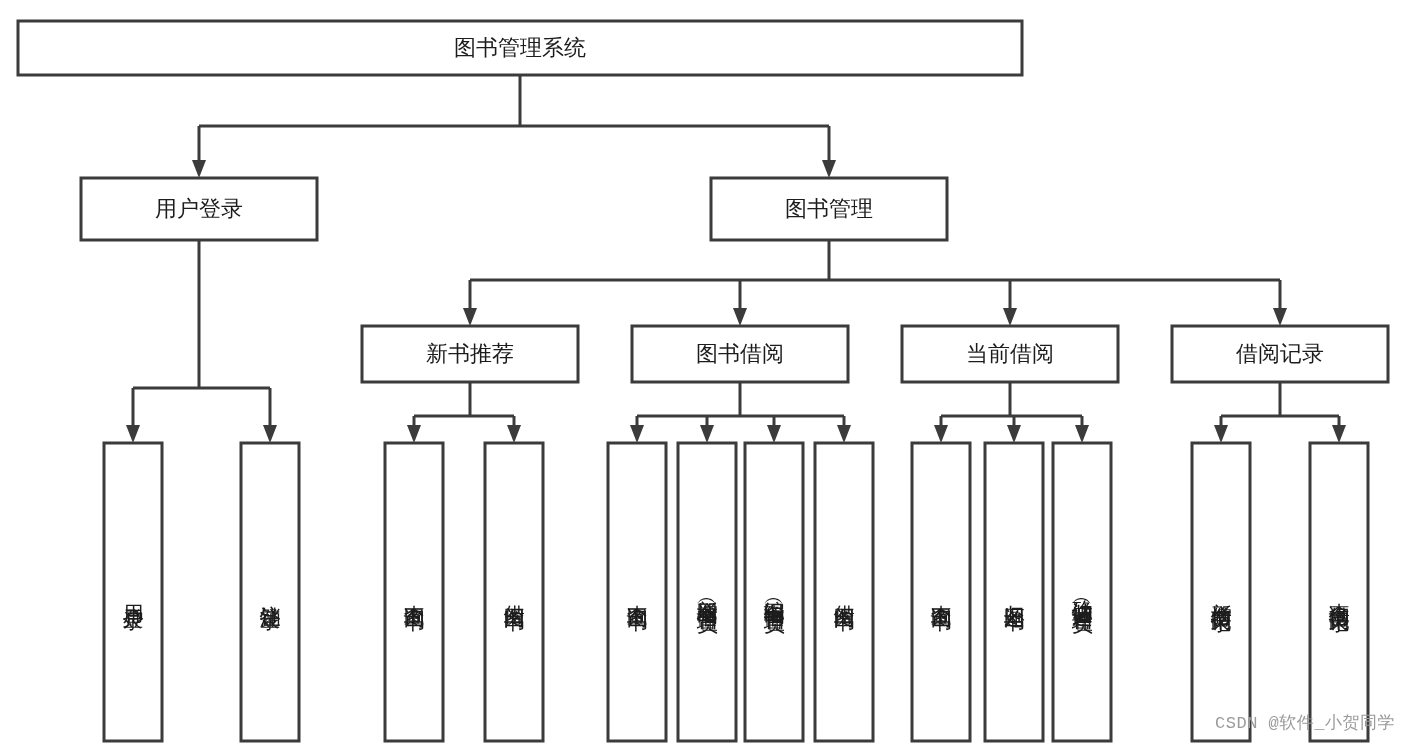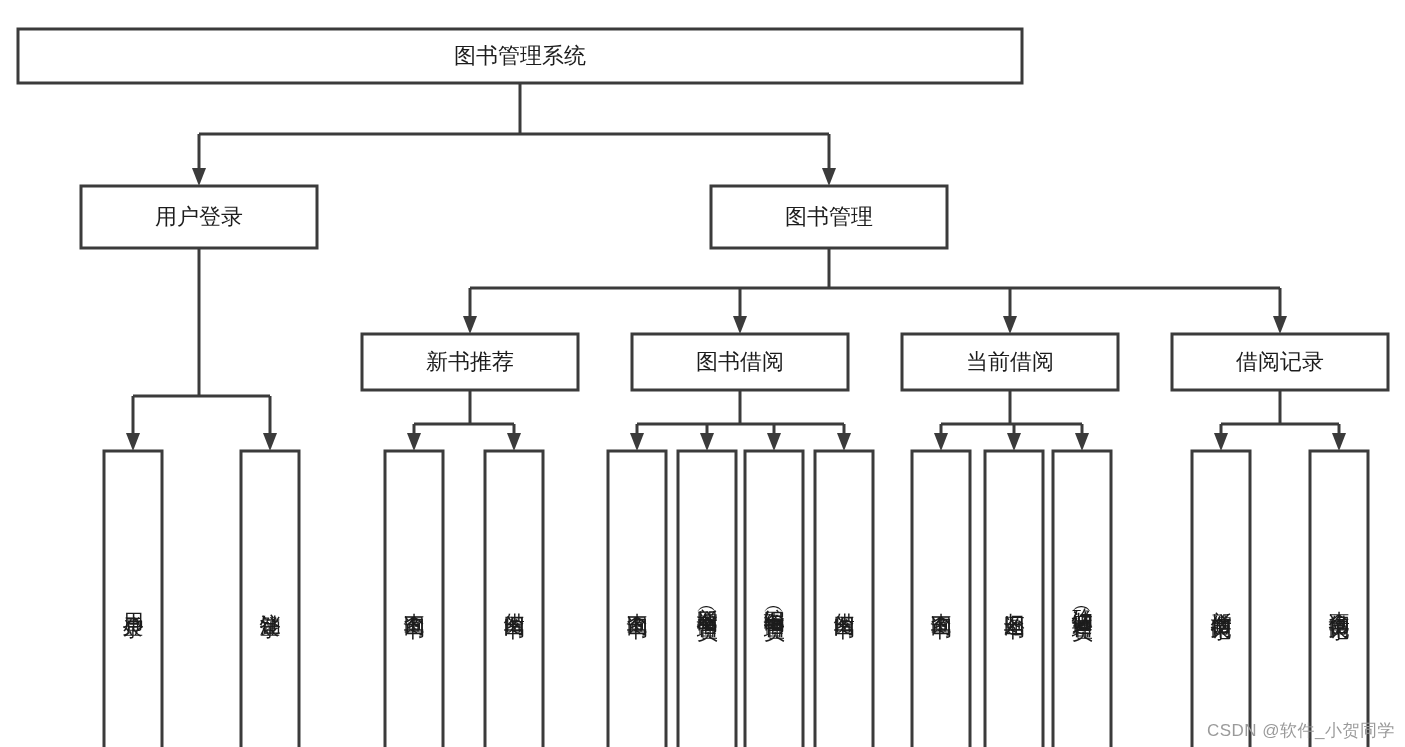--- a/index.html
+++ b/index.html
@@ -11,21 +11,21 @@
   body {
     width: 1405px;
     height: 747px;
     font-family: "DejaVu Sans", "Liberation Sans", sans-serif;
     overflow: hidden;
     position: relative;
   }
   #diagram-root {
     position: absolute;
     left: 0;
-    top: 16px;
+    top: 8px;
     width: 1405px;
     height: 730px;
   }
   svg.diagram {
     display: block;
     width: 1405px;
     height: 747px;
   }
   .node-rect {
     fill: #ffffff;
@@ -65,21 +65,21 @@
     line-height: 1.16;
     color: #1c1c1c;
     letter-spacing: 2px;
     white-space: nowrap;
     text-align: center;
   }
   #watermark {
     position: absolute;
     right: 10px;
     bottom: 4px;
-    font-family: Liberation Sans, sans-serif;
+    font-family: Liberation Mono, monospace;
     font-size: 17px;
     color: #9a9a9a;
     white-space: nowrap;
     letter-spacing: 0.5px;
   }
 </style>
 </head>
 <body>
 
 <div id="diagram-root">

